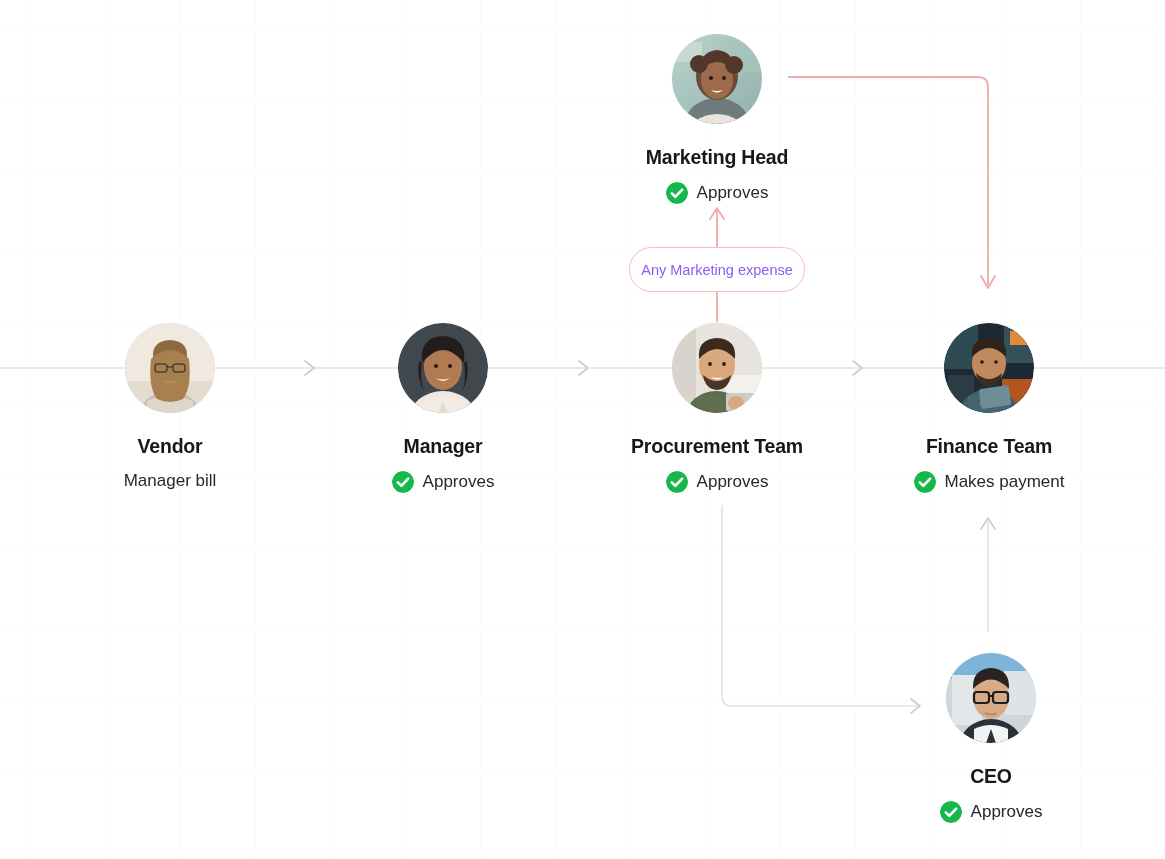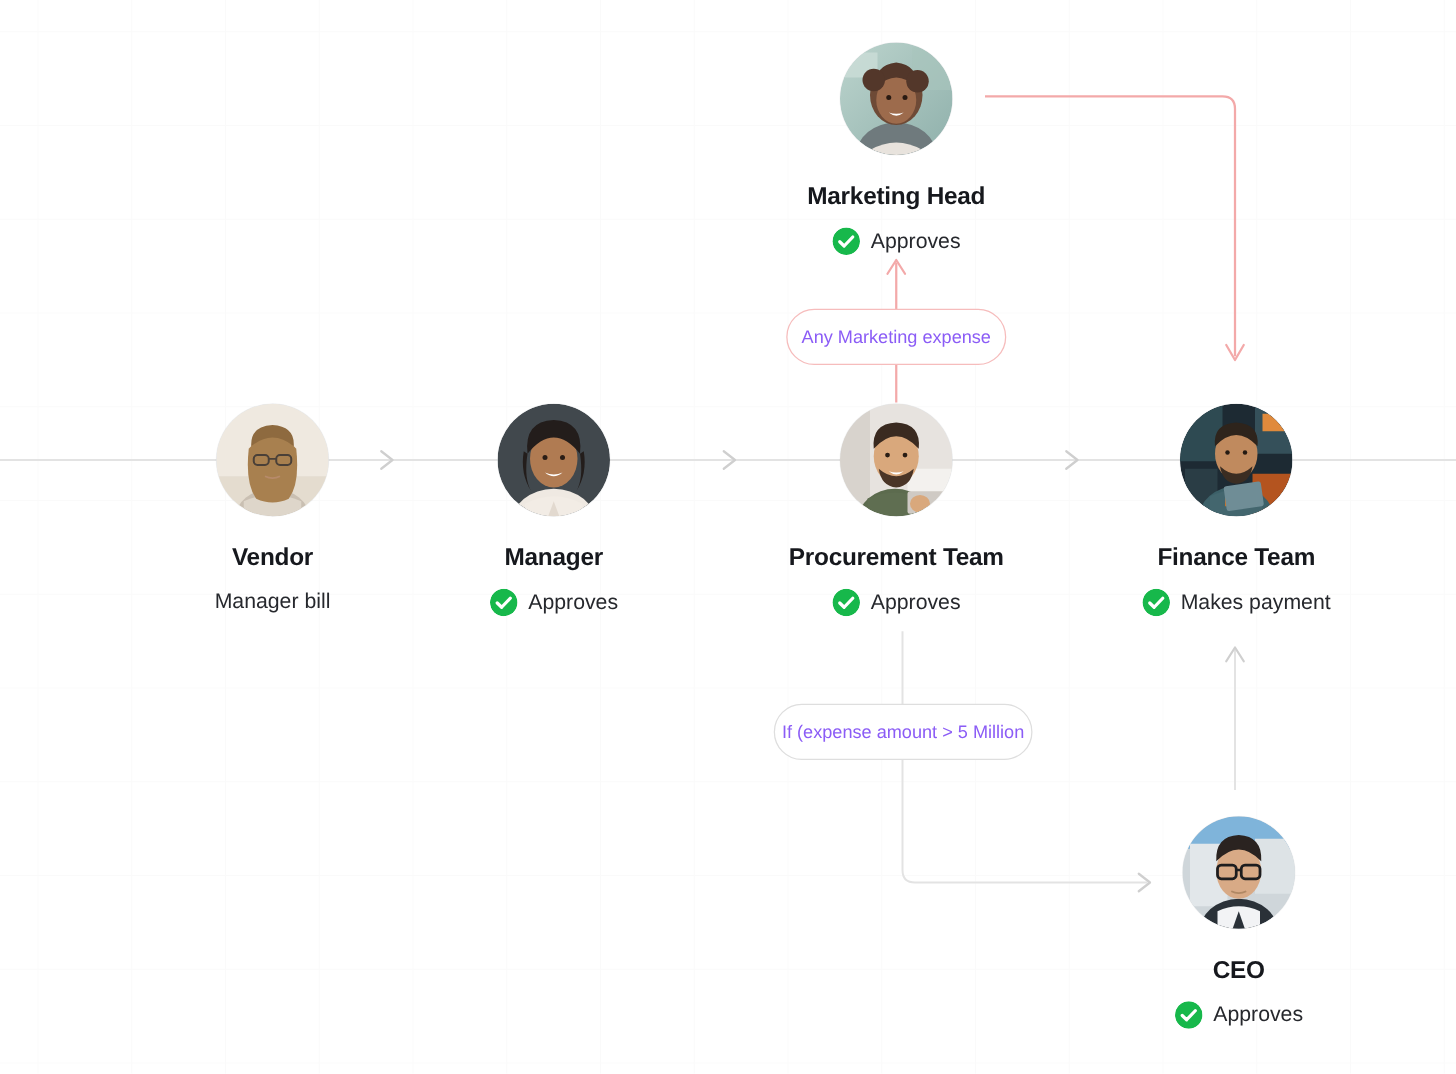--- a/index.html
+++ b/index.html
@@ -122,21 +122,21 @@
     <div class="node-title">Marketing Head</div>
     <div class="node-status">
       <svg class="check" viewBox="0 0 22 22" xmlns="http://www.w3.org/2000/svg">
         <circle cx="11" cy="11" r="11" fill="#17b84b"></circle>
         <polyline points="5.8,11.4 9.3,14.8 16.2,7.6" fill="none" stroke="#fff" stroke-width="2.6" stroke-linecap="round" stroke-linejoin="round"></polyline>
       </svg>
       <span>Approves</span>
     </div>
   </div>
 
-  <div class="node" style="left:125px;top:323px;width:90px;margin-left:48px;">
+  <div class="node" style="left:125px;top:323px;width:90px;">
     <div class="avatar">
       <svg viewBox="0 0 90 90" xmlns="http://www.w3.org/2000/svg">
         <defs>
             <clipPath id="cV">
               <circle cx="45" cy="45" r="45"></circle>
             </clipPath>
           </defs>
         <g clip-path="url(#cV)">
           <rect width="90" height="90" fill="#efe9e0"></rect>
           <rect x="0" y="58" width="90" height="32" fill="#e4dccf"></rect>
@@ -295,17 +295,14 @@
         <polyline points="5.8,11.4 9.3,14.8 16.2,7.6" fill="none" stroke="#fff" stroke-width="2.6" stroke-linecap="round" stroke-linejoin="round"></polyline>
       </svg>
       <span>Approves</span>
     </div>
   </div>
 
   <div class="pill pill-pink" style="left:629px;top:247px;width:176px;height:45px;">
     <span>Any Marketing expense</span>
   </div>
 
-  <div class="pill pill-gray" style="left:619px;top:563px;width:207px;height:45px;">
-    <span>If (expense amount &gt; 5 Million</span>
-  </div>
 
 </div>
 
 </body></html>

